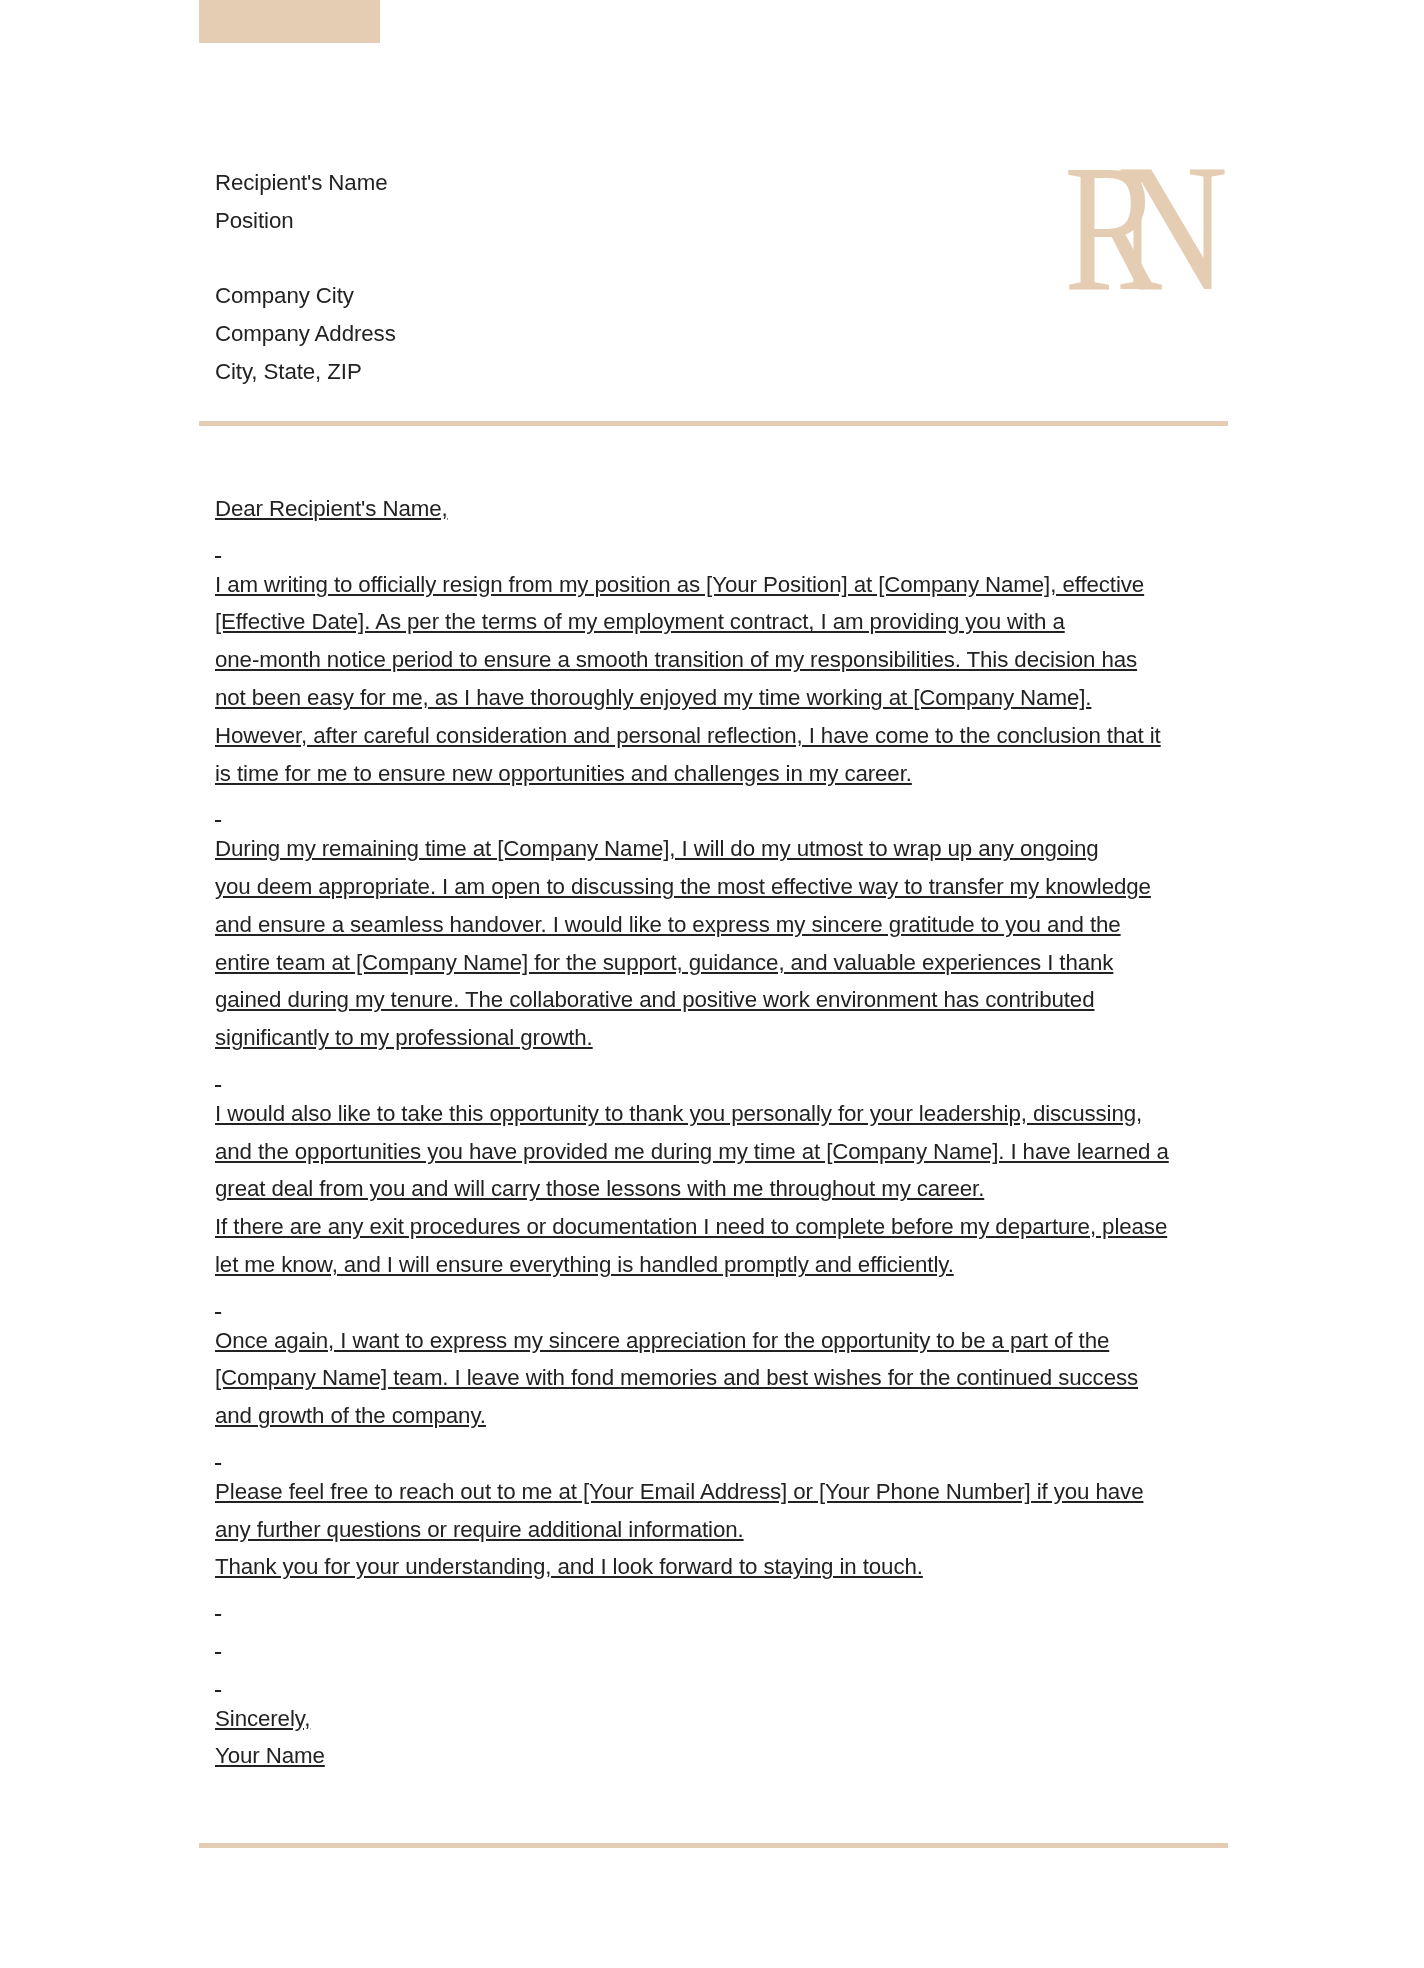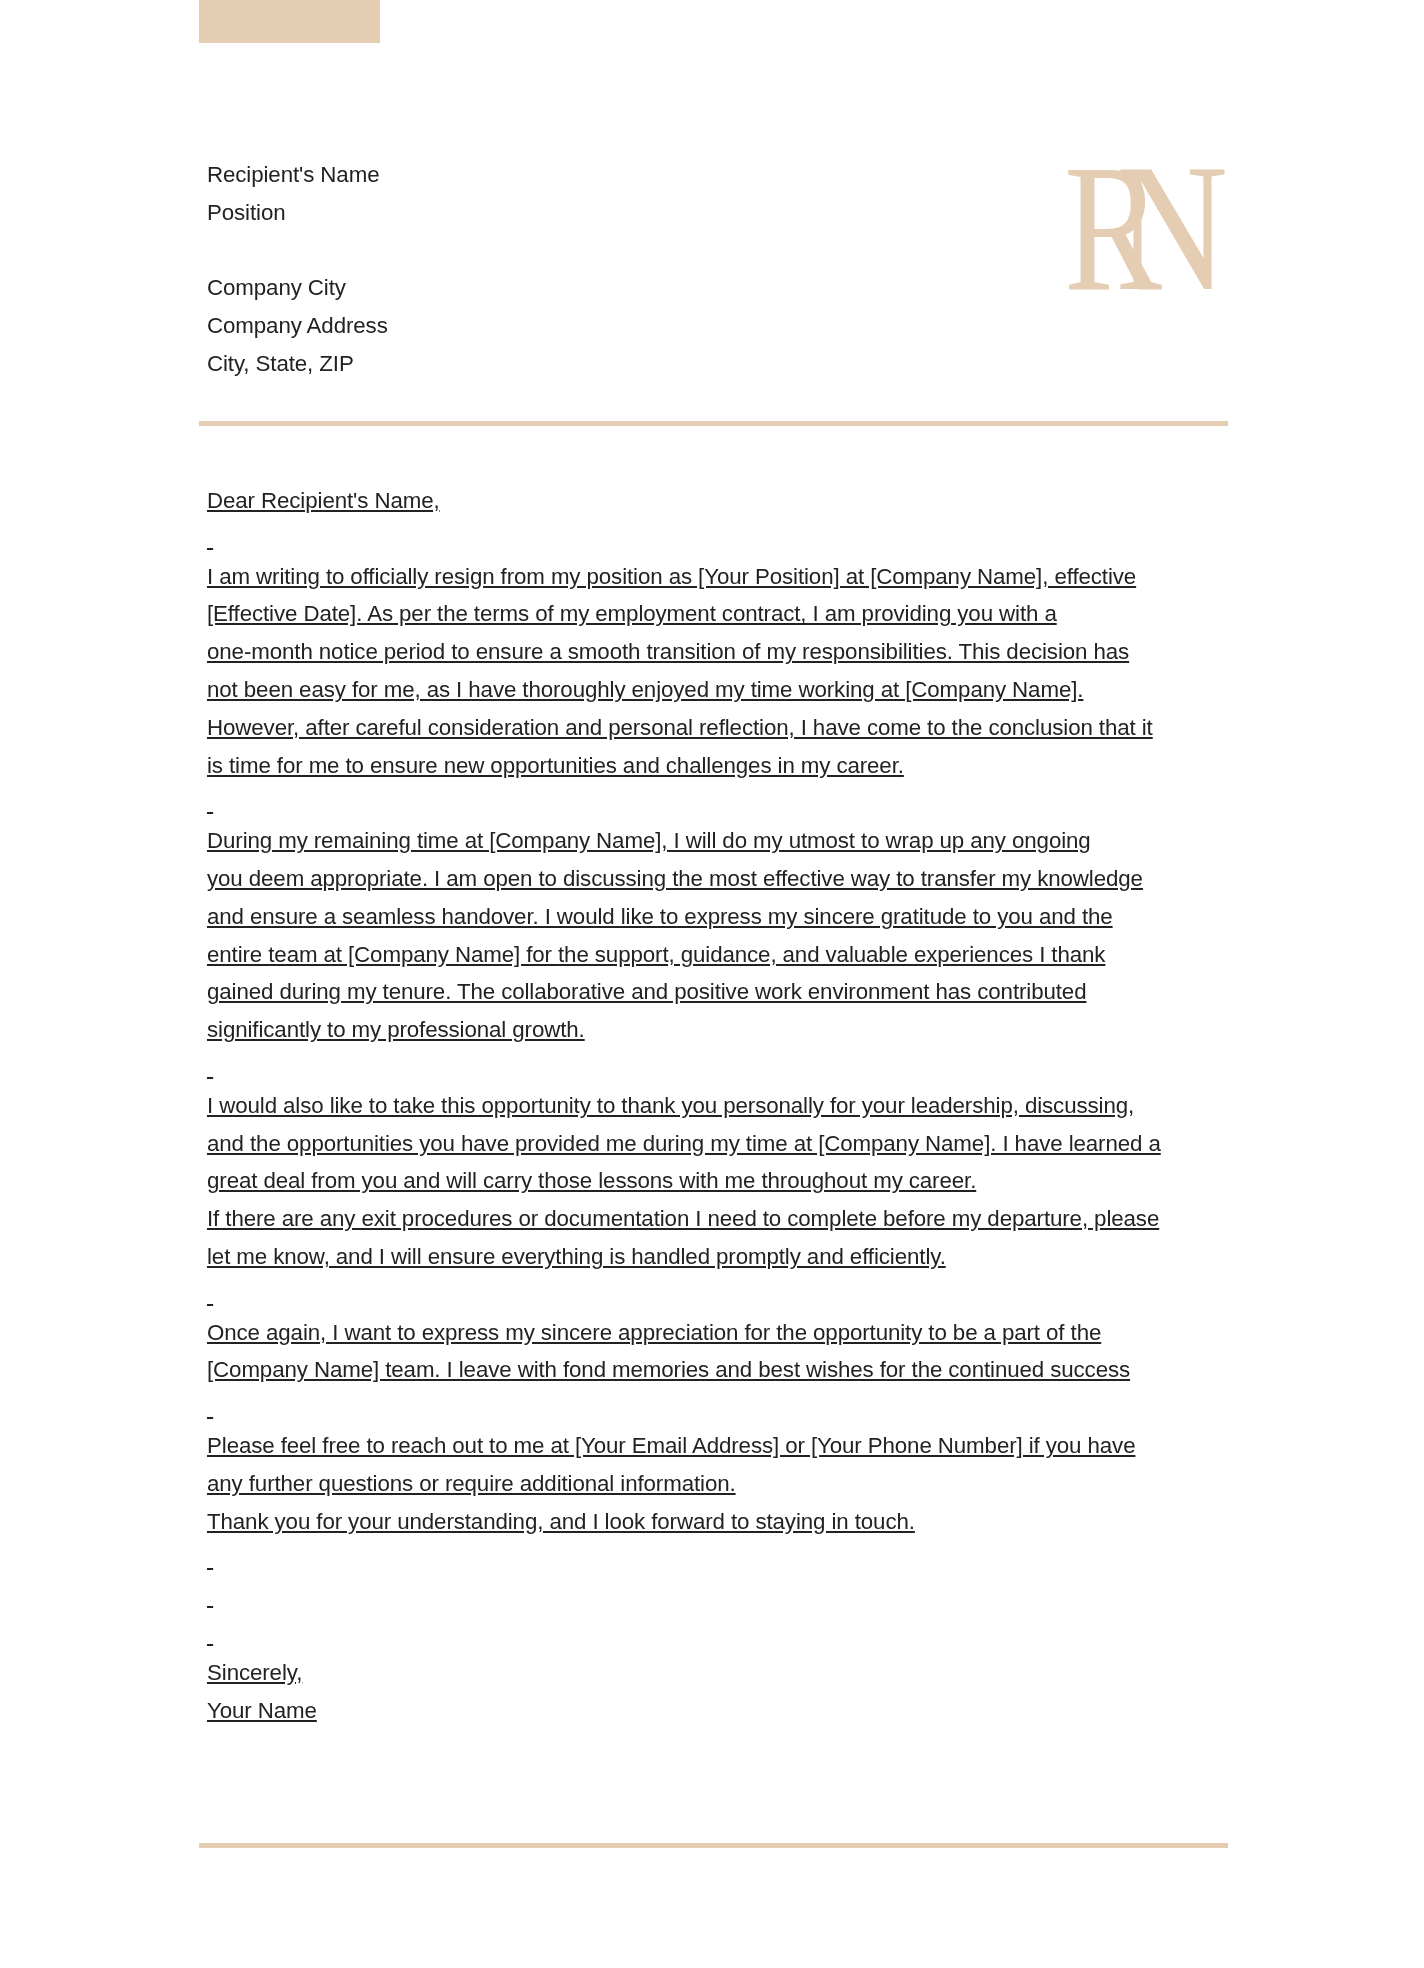--- a/index.html
+++ b/index.html
@@ -3,21 +3,21 @@
 <meta charset="utf-8">
 <style>
   html, body { margin: 0; padding: 0; background: #ffffff; }
   body { width: 1424px; height: 1968px; position: relative; overflow: hidden;
          font-family: "Liberation Sans", "DejaVu Sans", sans-serif; color: #222222; }
   .topbar { position: absolute; left: 199px; top: 0; width: 181px; height: 43px; }
   .logo { position: absolute; left: 1062px; top: 150px; width: 168px; height: 145px; }
   .rule { position: absolute; left: 199px; width: 1029px; height: 5px; }
   .rule.top { top: 421px; }
   .rule.bottom { top: 1843px; }
-  .lines { position: absolute; left: 199px; margin: 8px; padding: 0; list-style: none; }
+  .lines { position: absolute; left: 199px; margin: 16px; padding: 0; list-style: none; }
   .line { display: block; height: 37.8px; line-height: 37.8px; font-size: 22.3px;
           white-space: nowrap; letter-spacing: -0.1px; }
   .address { top: 148px; }
   .letter { top: 474px; text-decoration: underline; }
 </style>
 </head>
 <body style="color: rgb(34, 34, 34);">
 
 <div class="topbar" style="background: rgb(229, 205, 180);"></div>
 
@@ -55,20 +55,21 @@
     <li class="line">significantly to my professional growth.</li>
     <li class="line">&nbsp;</li>
     <li class="line">I would also like to take this opportunity to thank you personally for your leadership, discussing,</li>
     <li class="line">and the opportunities you have provided me during my time at [Company Name]. I have learned a</li>
     <li class="line">great deal from you and will carry those lessons with me throughout my career.</li>
     <li class="line">If there are any exit procedures or documentation I need to complete before my departure, please</li>
     <li class="line">let me know, and I will ensure everything is handled promptly and efficiently.</li>
     <li class="line">&nbsp;</li>
     <li class="line">Once again, I want to express my sincere appreciation for the opportunity to be a part of the</li>
     <li class="line">[Company Name] team. I leave with fond memories and best wishes for the continued success</li>
+    <li class="line">and growth of the company.</li>
     <li class="line">&nbsp;</li>
     <li class="line">Please feel free to reach out to me at [Your Email Address] or [Your Phone Number] if you have</li>
     <li class="line">any further questions or require additional information.</li>
     <li class="line">Thank you for your understanding, and I look forward to staying in touch.</li>
     <li class="line">&nbsp;</li>
     <li class="line">&nbsp;</li>
     <li class="line">&nbsp;</li>
     <li class="line">Sincerely,</li>
     <li class="line">Your Name</li>
   </ul>

